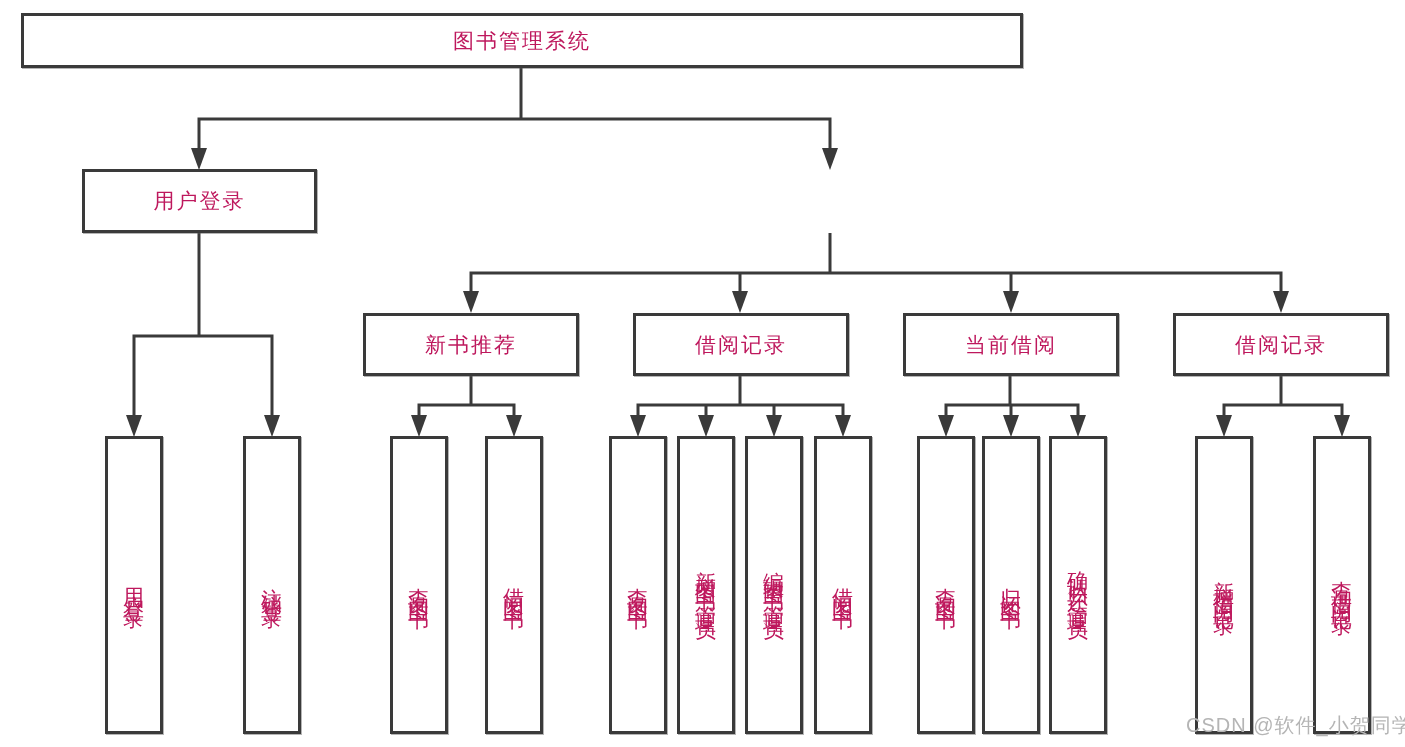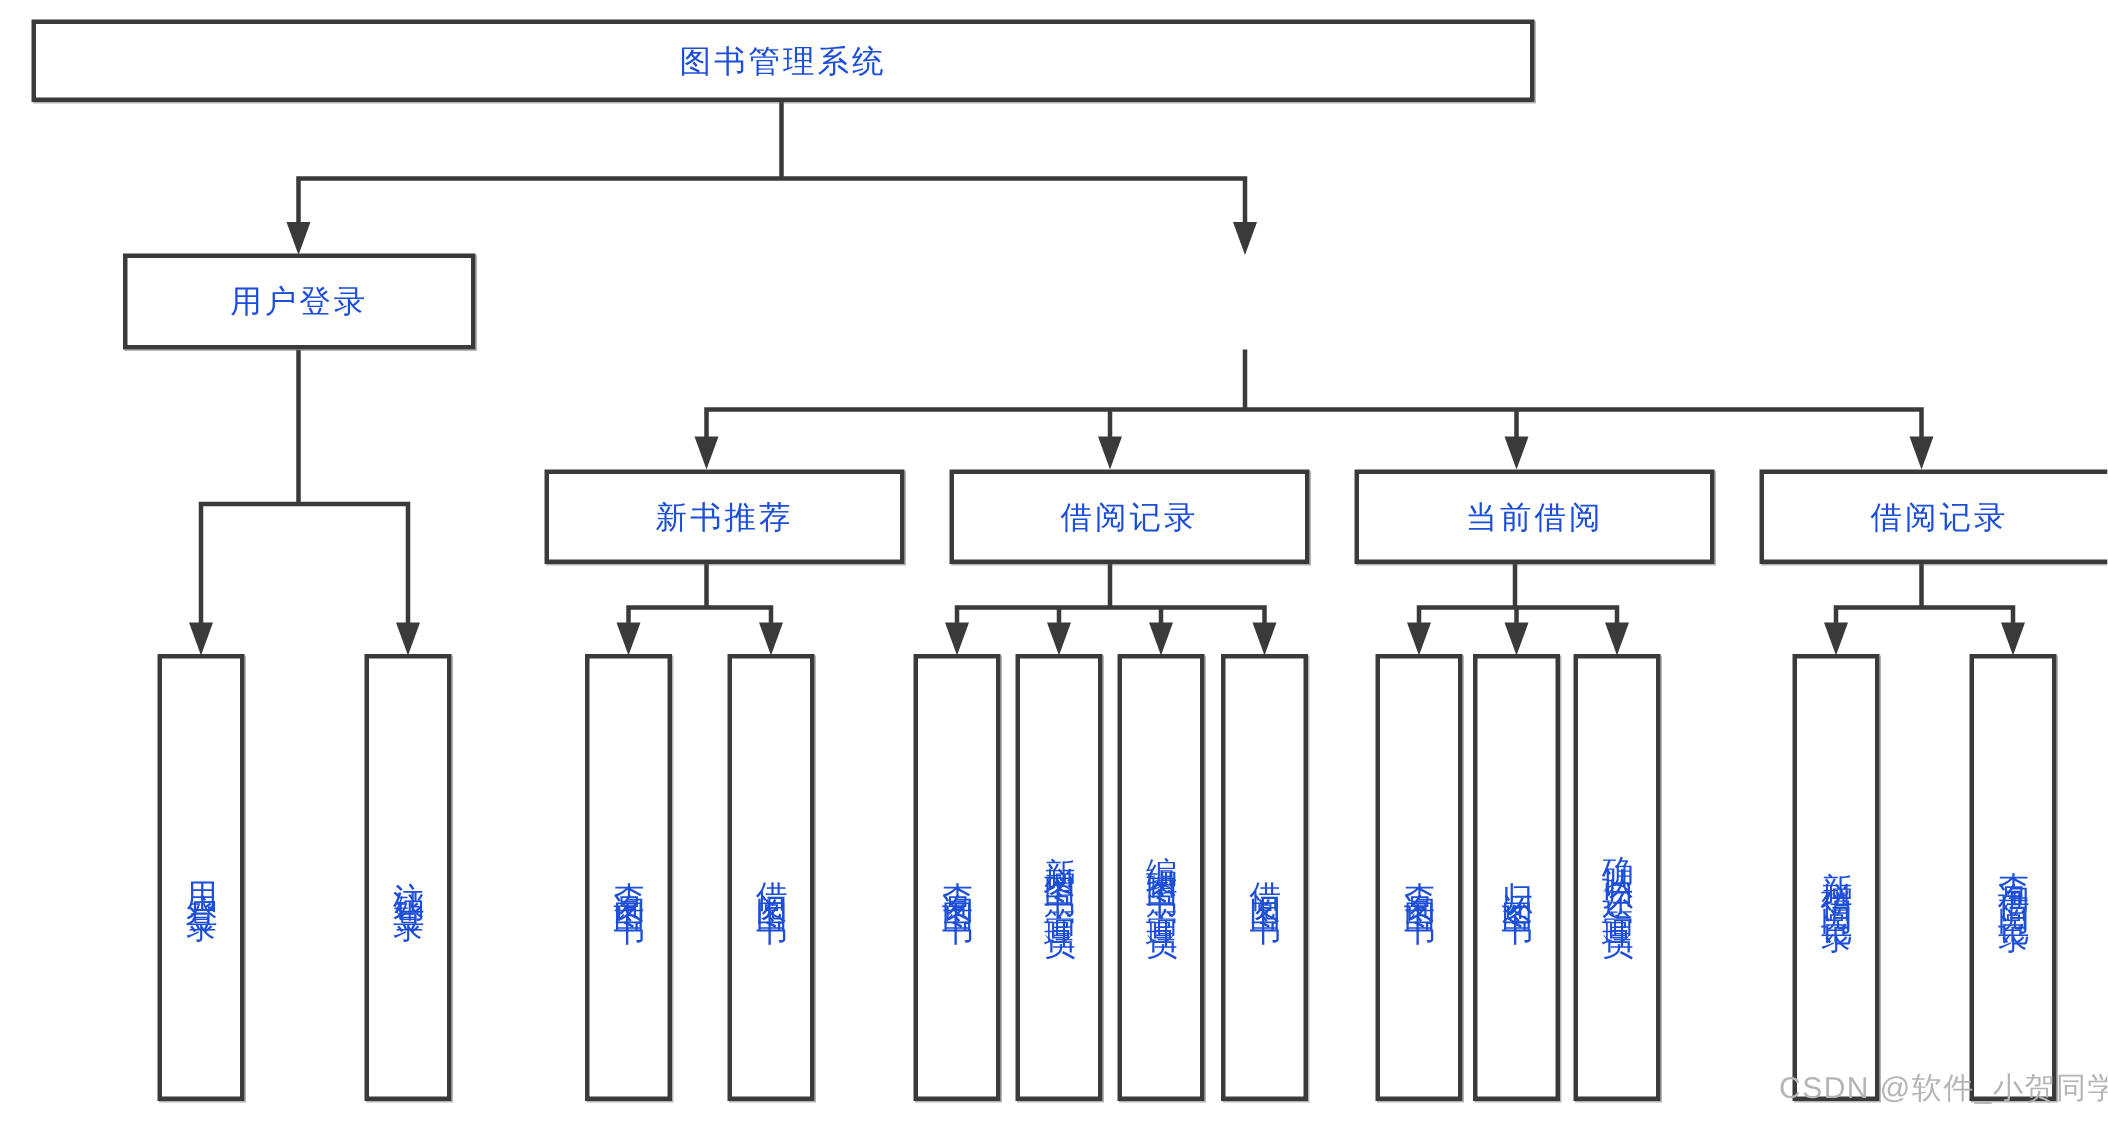--- a/index.html
+++ b/index.html
@@ -22,31 +22,31 @@
     pointer-events: none;
   }
   .box {
     position: absolute;
     box-sizing: border-box;
     border: 3px solid #3a3a3a;
     background: #ffffff;
     display: flex;
     align-items: center;
     justify-content: center;
-    color: #1d4ed8;
+    color: #be185d;
     box-shadow: 1px 1px 0 rgba(90,90,90,0.45);
   }
   .box .lbl {
     font-size: 21px;
     letter-spacing: 2px;
     white-space: nowrap;
   }
   .root-box   { left: 21px;  top: 13px;  width: 1002px; height: 55px; }
   .lvl2 { top: 169px; height: 64px; width: 235px; }
-  .lvl3 { top: 313px; height: 63px; width: 240px; }
+  .lvl3 { top: 313px; height: 63px; width: 216px; }
   .leaf { top: 436px; height: 298px; width: 58px; }
   .leaf .lbl {
     writing-mode: vertical-rl;
     text-orientation: mixed;
     font-size: 21px;
     letter-spacing: 7px;
     line-height: 1;
     white-space: nowrap;
   }
   .watermark {

